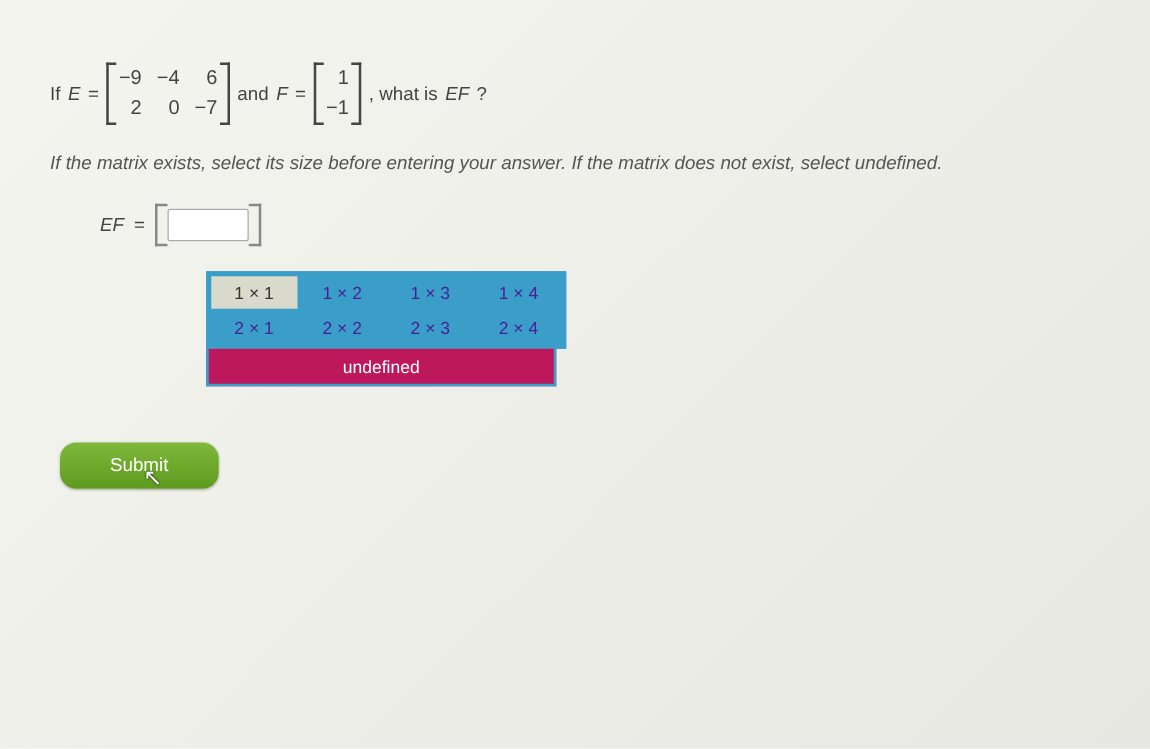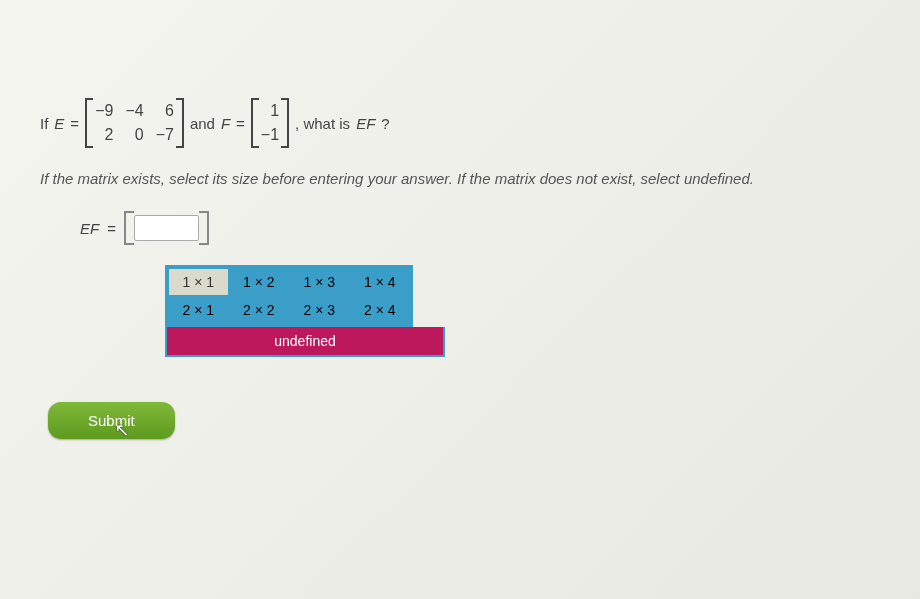--- a/index.html
+++ b/index.html
@@ -9,21 +9,20 @@
       font-family: Verdana, Geneva, sans-serif;
       background: linear-gradient(135deg, #f5f5f0 0%, #e8e8e3 100%);
       width: 920px;
       height: 599px;
       overflow: hidden;
       color: #444;
       font-size: 15px;
     }
     .container {
       padding: 50px 30px 30px 40px;
-      margin-top: 48px;
     }
     .problem {
       display: flex;
       align-items: center;
       flex-wrap: wrap;
       gap: 6px;
       margin-bottom: 20px;
     }
     .italic { font-style: italic; }
     .matrix-wrap {
@@ -93,26 +92,26 @@
     }
     .big-bracket-r {
       border-right: 2px solid #888;
       border-top: 2px solid #888;
       border-bottom: 2px solid #888;
     }
     .size-grid {
       margin-left: 125px;
       border: 2px solid #3a9ec9;
       background: #3a9ec9;
-      width: 248px;
+      width: 288px;
       border-spacing: 2px;
     }
     .size-grid td {
       background: #3a9ec9;
-      color: #000000;
+      color: #4c1d95;
       text-align: center;
       padding: 5px 0;
       font-size: 14px;
       cursor: pointer;
       width: 25%;
     }
     .size-grid td.selected {
       background: #d9d9cc;
       color: #333;
     }

